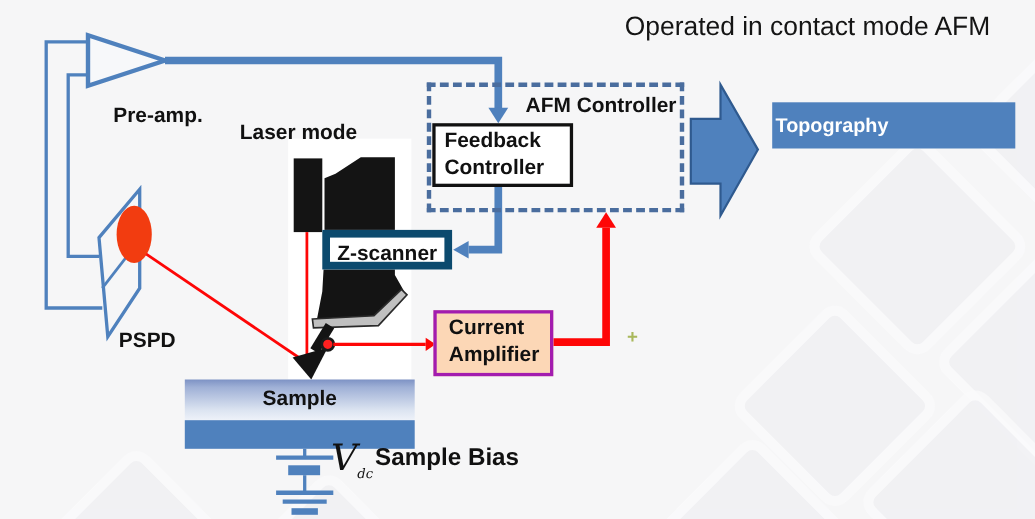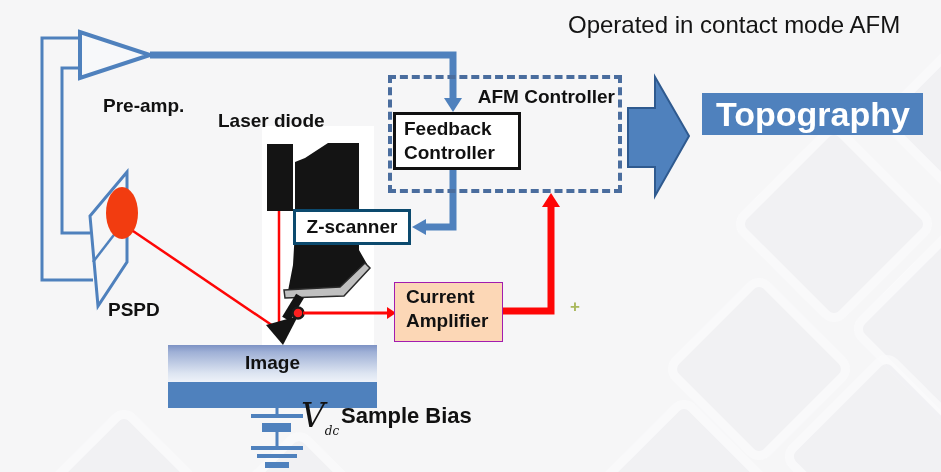--- a/index.html
+++ b/index.html
@@ -21,29 +21,29 @@
   #laserdiode-label{left:218px;top:110px;}
   #pspd-label{left:108px;top:299px;}
 
   #afm-box{left:388px;top:75px;width:234px;height:118px;border:4px dashed #4a6d9e;
            box-sizing:border-box;background:transparent;}
   #afm-label{position:absolute;right:3px;top:7px;font-weight:bold;font-size:19px;color:#111;white-space:nowrap;margin-left:48px;}
 
   #feedback-box{left:393px;top:112px;width:128px;height:58px;background:#fff;border:3px solid #111;
                 box-sizing:border-box;font-weight:bold;font-size:19px;line-height:24px;color:#111;
                 padding:2px 0 0 8px;white-space:pre-line;}
-  #zscanner-box{left:293px;top:209px;width:118px;height:36px;background:#fff;border:3px solid #0c4a6e;
+  #zscanner-box{left:293px;top:209px;width:118px;height:36px;background:#fff;border:7px solid #0c4a6e;
                 box-sizing:border-box;font-weight:bold;font-size:19px;line-height:29px;color:#111;
                 text-align:center;}
-  #currentamp-box{left:394px;top:282px;width:109px;height:60px;background:#fcd7b6;border:1px solid #a21caf;
+  #currentamp-box{left:394px;top:282px;width:109px;height:60px;background:#fcd7b6;border:3px solid #a21caf;
                 box-sizing:border-box;font-weight:bold;font-size:19px;line-height:24px;color:#111;
                 padding:2px 0 0 11px;white-space:pre-line;}
 
   #topography-bar{left:702px;top:93px;width:221px;height:42px;background:#4f81bd;color:#fff;
-                  font-weight:bold;font-size:34px;line-height:42px;padding-left:14px;box-sizing:border-box;}
+                  font-weight:bold;font-size:18px;line-height:42px;padding-left:3px;box-sizing:border-box;}
   #currentimage-bar{left:703px;top:142px;width:215px;height:45px;background:#fb0806;color:#fff;
                   font-weight:bold;font-size:25px;line-height:45px;padding-left:13px;box-sizing:border-box;
                   white-space:pre;}
 
   #sample-box{left:168px;top:345px;width:209px;height:63px;}
   #sample-top{height:37px;background:linear-gradient(180deg,#7d92c4 0px,#9fb0d6 7px,#dce4f1 28px,#eef2f9 37px);
               text-align:center;font-weight:bold;font-size:19px;line-height:36px;color:#111;}
   #sample-bottom{height:26px;background:#4f81bd;}
 
   #bias-symbol{left:301px;top:399px;font-family:"DejaVu Serif",serif;font-style:italic;color:#111;
@@ -127,37 +127,37 @@
       <line x1="277" y1="432" x2="277" y2="448" stroke-width="3"></line>
       <line x1="251" y1="448" x2="303" y2="448" stroke-width="4"></line>
       <line x1="257" y1="456" x2="297" y2="456" stroke-width="4"></line>
       <rect x="265" y="462" width="24" height="6" stroke="none"></rect>
     </g>
   </svg>
 
   <div class="abs" id="title">Operated in contact mode AFM</div>
 
   <div class="abs lbl" id="preamp-label">Pre-amp.</div>
-  <div class="abs lbl" id="laserdiode-label">Laser diode</div>
+  <div class="abs lbl" id="laserdiode-label">Laser mode</div>
   <div class="abs lbl" id="pspd-label">PSPD</div>
 
   <div class="abs" id="afm-box">
     <div id="afm-label">AFM Controller</div>
   </div>
 
   <div class="abs" id="feedback-box">Feedback
 Controller</div>
   <div class="abs" id="zscanner-box">Z-scanner</div>
   <div class="abs" id="currentamp-box">Current
 Amplifier</div>
 
   <div class="abs" id="topography-bar">Topography</div>
 
   <div class="abs" id="sample-box">
-    <div id="sample-top">Image</div>
+    <div id="sample-top">Sample</div>
     <div id="sample-bottom"></div>
   </div>
 
   <div class="abs" id="bias-symbol"><span>V</span><sub>dc</sub></div>
 
   <div class="abs" id="bias-text">
     <div>Sample Bias</div>
   </div>
 
   <div class="abs" id="plus-sign">+</div>

